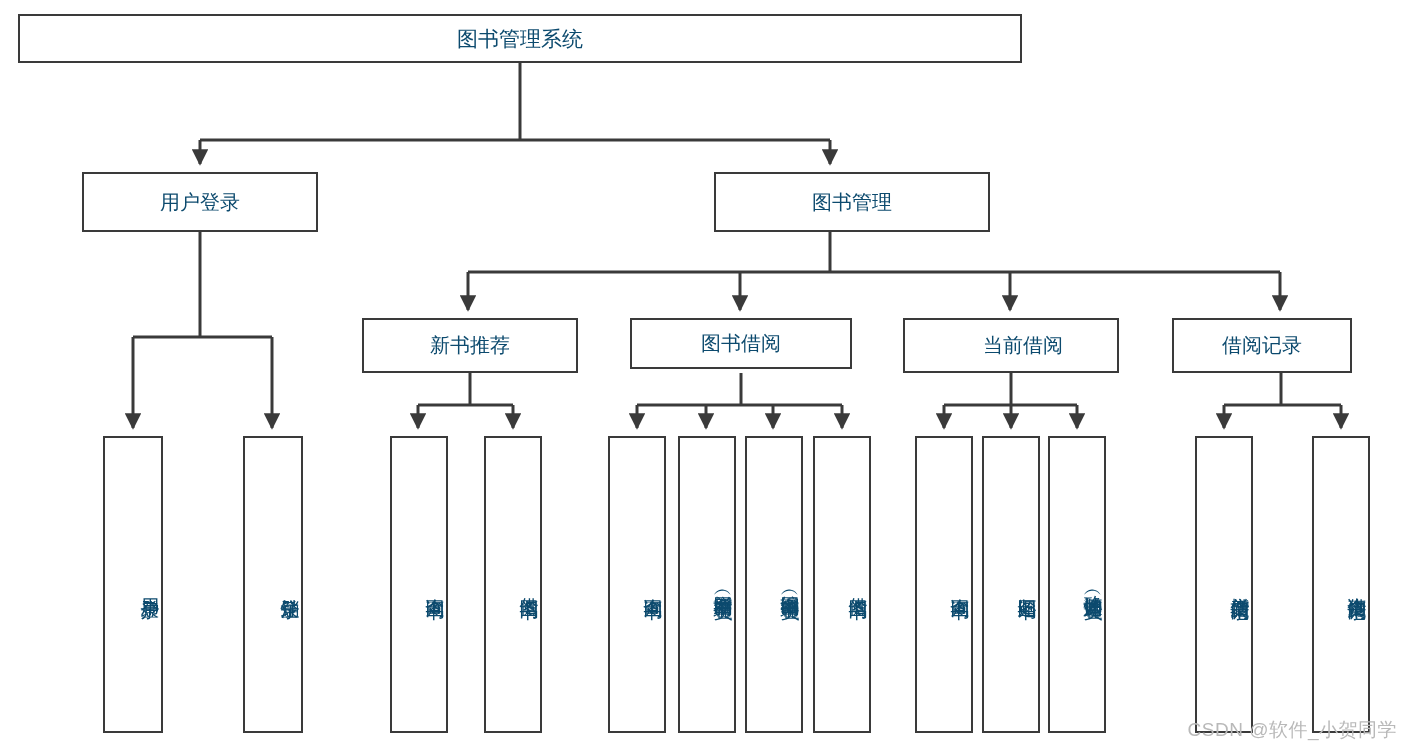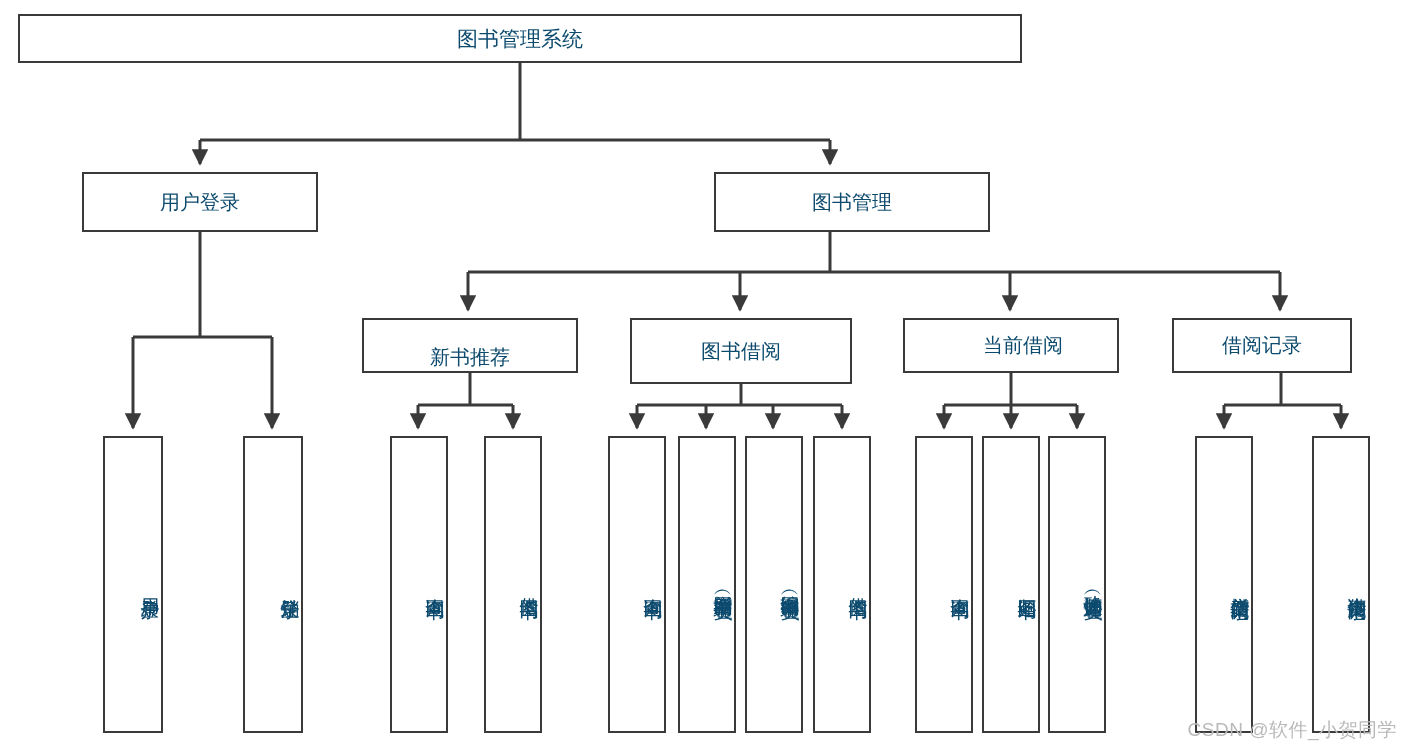--- a/index.html
+++ b/index.html
@@ -128,24 +128,24 @@
     <span>图书管理系统</span>
   </div>
 
   <div class="node level2" style="left:82px; top:172px; width:236px; height:60px;">
     <span>用户登录</span>
   </div>
   <div class="node level2" style="left:714px; top:172px; width:276px; height:60px;">
     <span>图书管理</span>
   </div>
 
-  <div class="node level2" style="left:362px; top:318px; width:216px; height:55px;align-items:flex-end;">
+  <div class="node level2" style="left:362px; top:318px; width:216px; height:55px;">
     <span>新书推荐</span>
   </div>
-  <div class="node level2" style="left:630px; top:318px; width:222px; height:66px;">
+  <div class="node level2" style="left:630px; top:318px; width:222px; height:51px;">
     <span>图书借阅</span>
   </div>
   <div class="node level2" style="left:903px; top:318px; width:216px; height:55px;padding-left:24px;">
     <span>当前借阅</span>
   </div>
   <div class="node level2" style="left:1172px; top:318px; width:180px; height:55px;">
     <span>借阅记录</span>
   </div>
 
   <div class="node leaf" style="left:103px; top:436px; width:60px; height:297px;">

